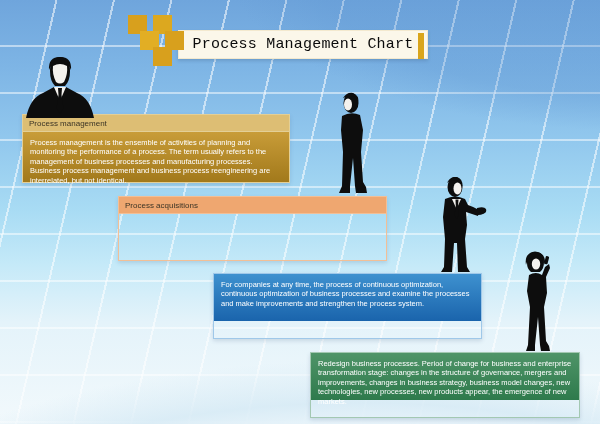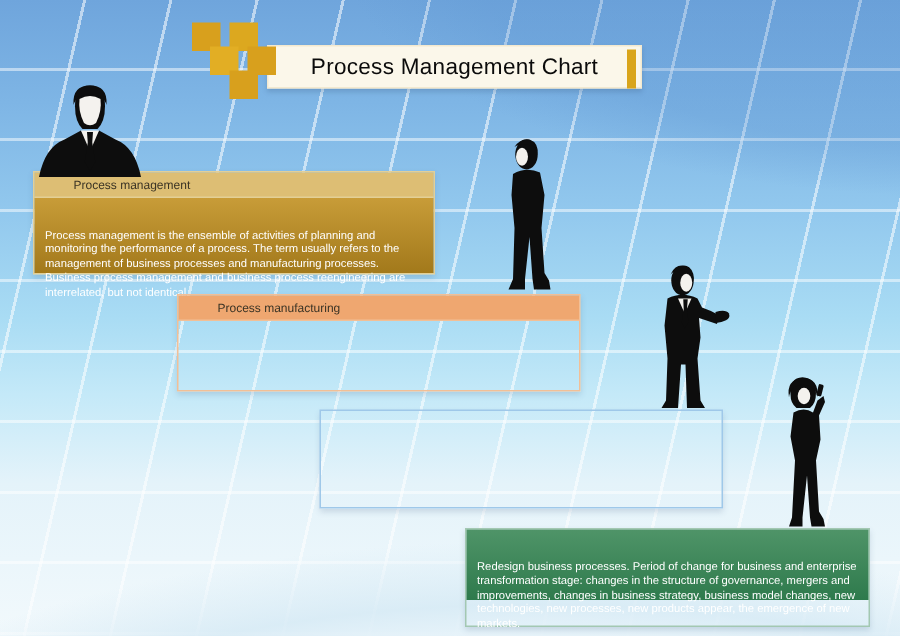--- a/index.html
+++ b/index.html
@@ -21,39 +21,39 @@
       radial-gradient(90% 50% at 108% -8%, rgba(95,150,210,0.30) 62%, rgba(95,150,210,0) 78%),
       radial-gradient(150% 100% at 60% 155%, rgba(238,247,252,0.97) 52%, rgba(210,232,244,0.75) 60%, rgba(210,232,244,0) 70%);
   }
   
   .title-bar{
     position:absolute;left:178px;top:30px;width:248px;height:27px;z-index:6;
     background:#FBF7EA;border:1px solid #F3E9CF;
     box-shadow:0 2px 3px rgba(60,90,130,0.25);
     display:flex;align-items:center;justify-content:center;
   }
-  .title-text{font-size:15px;color:#0b0b0b;letter-spacing:0.2px;white-space:nowrap;}
+  .title-text{font-size:15px;color:#0b0b0b;letter-spacing:0.2px;white-space:nowrap;font-family:Liberation Mono, monospace;}
   .title-accent{position:absolute;left:418px;top:33px;width:6px;height:26px;z-index:7;}
   .sq{position:absolute;width:19px;height:19px;z-index:7;}
   
   .pbox{
     position:absolute;z-index:4;
     border:1px solid var(--border);
     box-shadow:0 2px 4px rgba(60,90,130,0.18);
   }
   .pbox-head{
     height:16px;background:var(--head);
     border-bottom:1px solid var(--border);
     display:flex;align-items:center;padding:0 6px;
   }
-  .pbox-head span{font-size:8px;color:#3b3425;margin-left:20px;}
+  .pbox-head span{font-size:8px;color:#3b3425;}
   .pbox.blue .pbox-head span,.pbox.green .pbox-head span{color:#1c2a24;}
   .pbox-body{
     background:linear-gradient(180deg,var(--top),var(--bottom));
-    padding:20px 7px 4px 7px;box-sizing:border-box;
+    padding:6px 7px 4px 7px;box-sizing:border-box;
   }
   .pbox-body p{margin:0;font-size:7.5px;line-height:1.26;color:#ffffff;}
   .b1{left:22px;top:114px;width:266px;height:67px;}
   .b2{left:118px;top:196px;width:267px;height:63px;}
   .b3{left:213px;top:273px;width:267px;height:64px;}
   .b4{left:310px;top:352px;width:268px;height:64px;}
   .b1 .pbox-body,.b2 .pbox-body,.b3 .pbox-body,.b4 .pbox-body{height:calc(100% - 17px);}
   
   .fig{position:absolute;z-index:5;}
   .f1{left:24px;top:56px;width:72px;height:62px;}
@@ -83,25 +83,28 @@
     <div class="pbox-head">
       <span>Process management</span>
     </div>
     <div class="pbox-body">
       <p>Process management is the ensemble of activities of planning and monitoring the performance of a process. The term usually refers to the management of business processes and manufacturing processes. Business process management and business process reengineering are interrelated, but not identical.</p>
     </div>
   </div>
 
   <div class="pbox b2 orange" style="--head: #EFA770; --top: #E98F51; --bottom: #D96F22; --border: #F2BF96;">
     <div class="pbox-head">
-      <span>Process manufacturing</span>
+      <span>Process acquisitions</span>
     </div>
   </div>
 
   <div class="pbox b3 blue" style="--head: #66A9DA; --top: #3E91CF; --bottom: #1A64AC; --border: #9FC8E9;">
+    <div class="pbox-body">
+      <p>For companies at any time, the process of continuous optimization, continuous optimization of business processes and examine the processes and make improvements and strengthen the process system.</p>
+    </div>
   </div>
 
   <div class="pbox b4 green" style="--head: #6FA987; --top: #4F9468; --bottom: #2E7A4C; --border: #A3C8B2;">
     <div class="pbox-body">
       <p>Redesign business processes. Period of change for business and enterprise transformation stage: changes in the structure of governance, mergers and improvements, changes in business strategy, business model changes, new technologies, new processes, new products appear, the emergence of new markets.</p>
     </div>
   </div>
 
   <svg class="fig f1" viewBox="0 0 72 62">
     <path d="M26 15 Q26 1 36 1 Q46 1 46 15 Q46 25 41 30 L31 30 Q26 25 26 15 Z" fill="#0d0d0d"></path>

